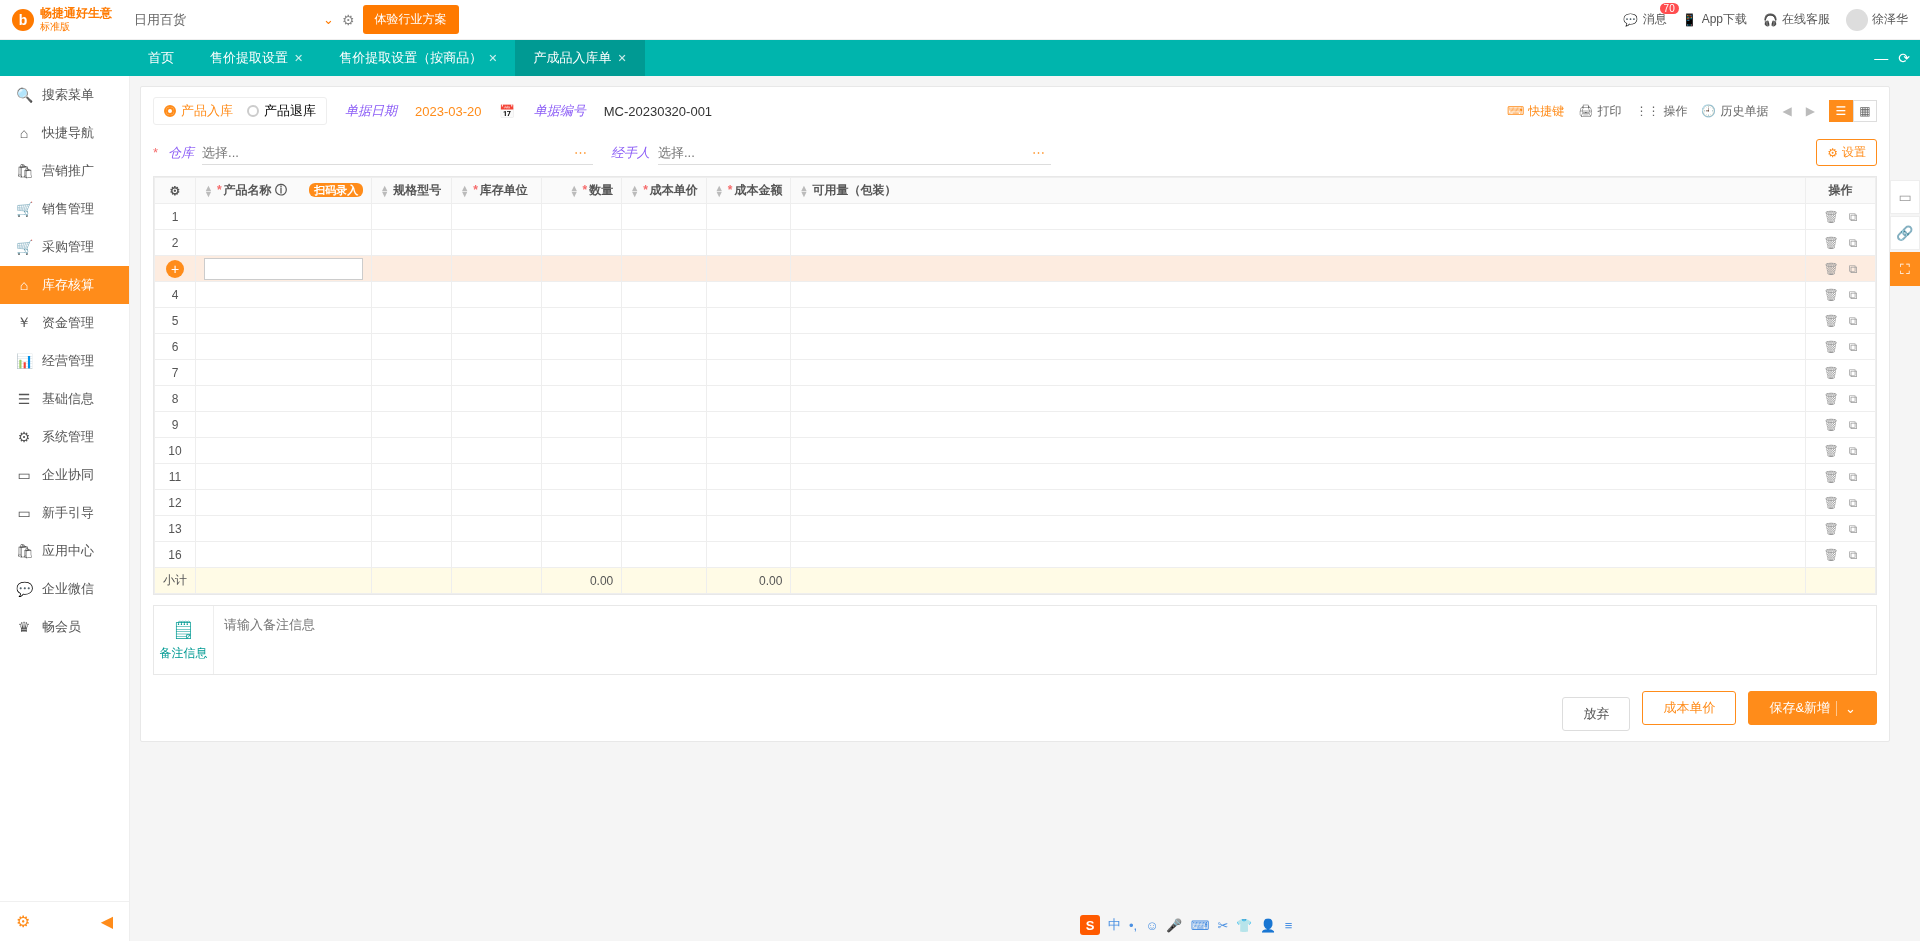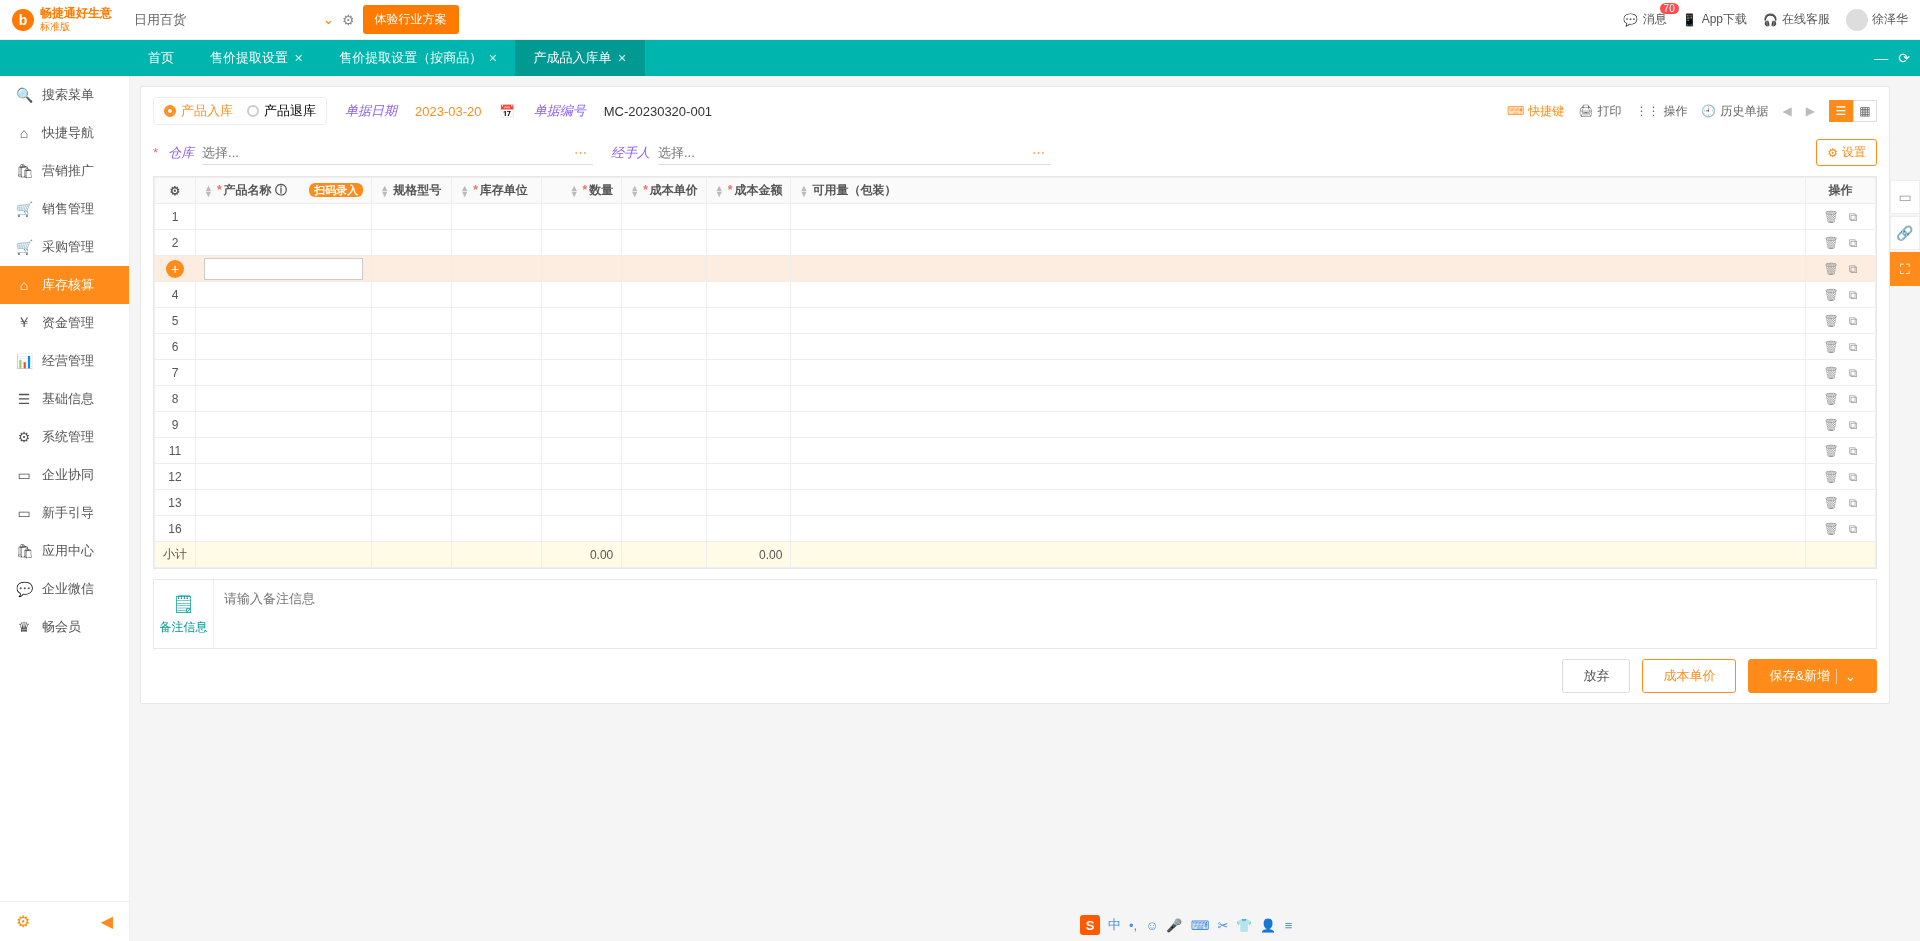--- a/index.html
+++ b/index.html
@@ -90,21 +90,21 @@
 .ralign { text-align: right; }
 
 
 .remark-box { display: flex; border: 1px solid #e8e8e8; margin-top: 10px; min-height: 70px; background: #fff; }
 .remark-side { width: 60px; display: flex; flex-direction: column; align-items: center; justify-content: center; border-right: 1px solid #eee; color: #009a93; font-size: 12px; gap: 4px; }
 .remark-input { flex: 1; border: none; padding: 10px; font-size: 13px; outline: none; resize: none; }
 
 
 .footer { display: flex; align-items: center; justify-content: flex-end; gap: 12px; padding: 10px 0 0; }
 .btn { padding: 7px 20px; font-size: 13px; border-radius: 3px; cursor: pointer; }
-.btn-plain { background: #fff; border: 1px solid #ddd; color: #555; }
+.btn-plain { background: #fff; border: 1px solid #ddd; color: #555; margin-top: 12px; }
 .btn-outline { background: #fff; border: 1px solid #ff8c1a; color: #ff8c1a; }
 .btn-primary { background: #ff8c1a; border: 1px solid #ff8c1a; color: #fff; display: flex; align-items: center; gap: 6px; }
 .btn-primary .drop { border-left: 1px solid rgba(255,255,255,.5); padding-left: 8px; }
 
 
 .ime-bar { position: fixed; left: 1080px; bottom: 6px; display: flex; gap: 8px; align-items: center; font-size: 13px; color: #555; }
 .ime-s { width: 20px; height: 20px; background: #ff5a00; color: #fff; display: flex; align-items: center; justify-content: center; font-weight: bold; border-radius: 3px; }
 .ime-bar span { color: #4a90e2; }
 </style>
 </head>
@@ -465,20 +465,36 @@
                   <td class="ralign"></td>
                   <td></td>
                   <td class="op-col">
                     <div class="op-icons">
                       <span>🗑</span>
                       <span>⧉</span>
                     </div>
                   </td>
                 </tr>
                 <tr>
+                  <td class="num-col">10</td>
+                  <td></td>
+                  <td></td>
+                  <td></td>
+                  <td class="ralign"></td>
+                  <td class="ralign"></td>
+                  <td class="ralign"></td>
+                  <td></td>
+                  <td class="op-col">
+                    <div class="op-icons">
+                      <span>🗑</span>
+                      <span>⧉</span>
+                    </div>
+                  </td>
+                </tr>
+                <tr>
                   <td class="num-col">11</td>
                   <td></td>
                   <td></td>
                   <td></td>
                   <td class="ralign"></td>
                   <td class="ralign"></td>
                   <td class="ralign"></td>
                   <td></td>
                   <td class="op-col">
                     <div class="op-icons">

